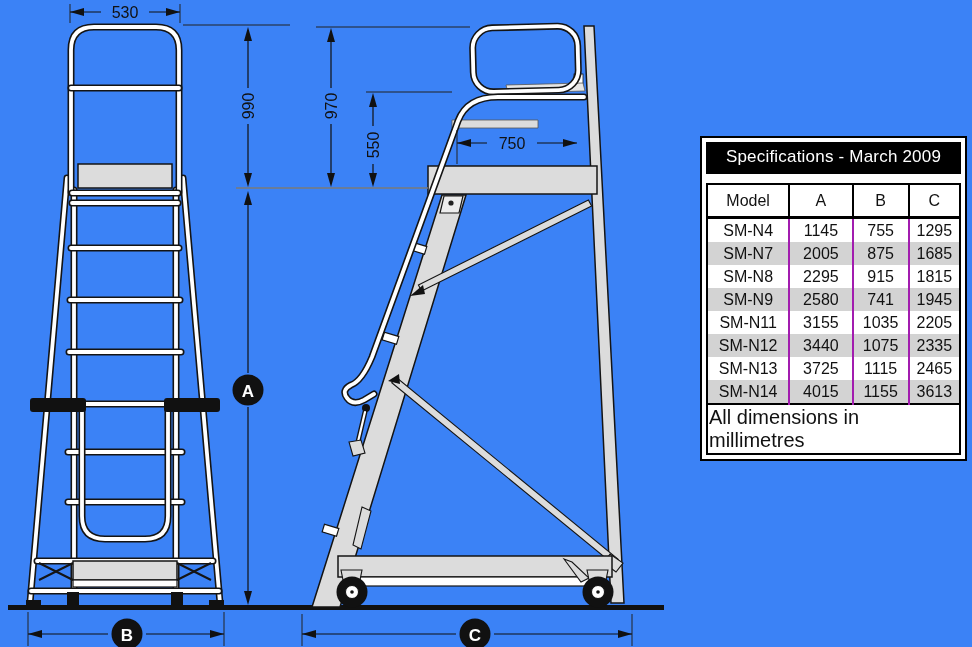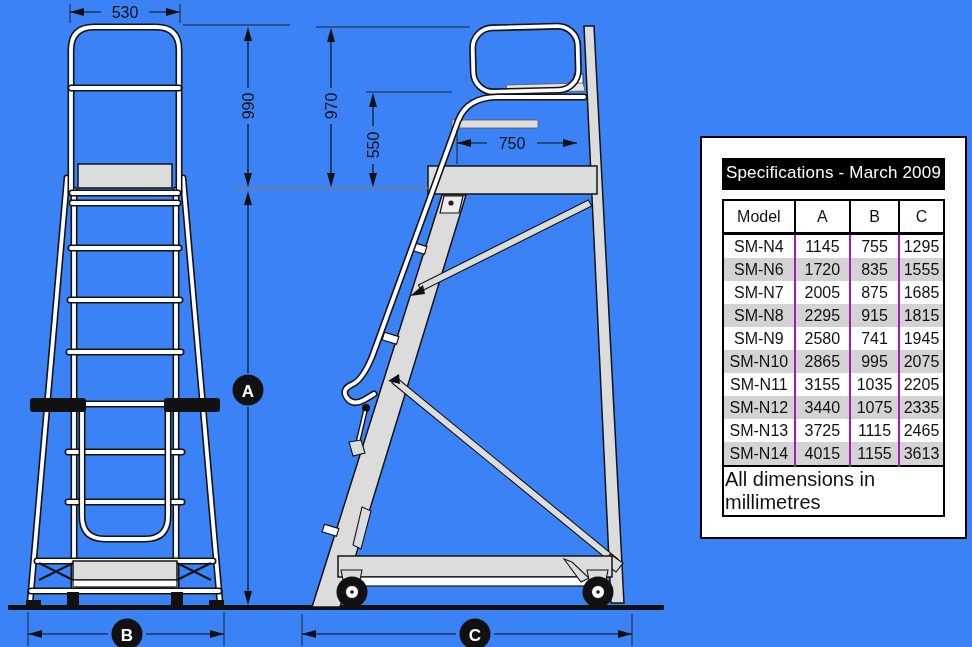--- a/index.html
+++ b/index.html
@@ -14,21 +14,21 @@
   .thin{stroke:#222;stroke-width:1;fill:none}
   .dim{stroke:#111;stroke-width:1.2;fill:none}
   .ref{stroke:#7a7a7a;stroke-width:1.4;fill:none}
   .brace{stroke:#141414;stroke-width:2;fill:none}
   .arrow{fill:#111;stroke:none}
   .dimtxt{font-size:16px;fill:#111}
   .ctxt{font-size:17px;font-weight:bold;fill:#fff}
 
   
   .spec{position:absolute;left:700px;top:136px;width:267px;box-sizing:border-box;
-        border:2px solid #000;background:#fff;padding:20px;}
+        border:2px solid #000;background:#fff;padding:4px;}
   .spec-title{background:#000;color:#fff;text-align:center;font-size:17px;
         padding:5px 0 7px 0;letter-spacing:.2px;}
   .spec table{width:100%;border-collapse:collapse;margin-top:9px;font-size:16px;color:#111;
         border:2px solid #000;table-layout:fixed;}
   .spec thead th{border:2px solid #000;border-bottom:3px solid #000;font-weight:normal;
         height:29px;text-align:center;}
   .spec tbody td{text-align:center;height:23px;padding:0;}
   .spec tbody td + td{border-left:2px solid #a21caf;}
   .spec tbody tr:nth-child(even){background:#d3d3d3;}
   .spec tfoot td{border-top:2px solid #000;text-align:left;height:26px;font-size:20px;}
@@ -249,48 +249,36 @@
       </tr>
     </thead>
     <tbody>
           <tr>
             <td>SM-N4</td>
             <td>1145</td>
             <td>755</td>
             <td>1295</td>
           </tr>
           <tr>
-            <td>SM-N6</td>
-            <td>1720</td>
-            <td>835</td>
-            <td>1555</td>
-          </tr>
-          <tr>
             <td>SM-N7</td>
             <td>2005</td>
             <td>875</td>
             <td>1685</td>
           </tr>
           <tr>
             <td>SM-N8</td>
             <td>2295</td>
             <td>915</td>
             <td>1815</td>
           </tr>
           <tr>
             <td>SM-N9</td>
             <td>2580</td>
             <td>741</td>
             <td>1945</td>
-          </tr>
-          <tr>
-            <td>SM-N10</td>
-            <td>2865</td>
-            <td>995</td>
-            <td>2075</td>
           </tr>
           <tr>
             <td>SM-N11</td>
             <td>3155</td>
             <td>1035</td>
             <td>2205</td>
           </tr>
           <tr>
             <td>SM-N12</td>
             <td>3440</td>

